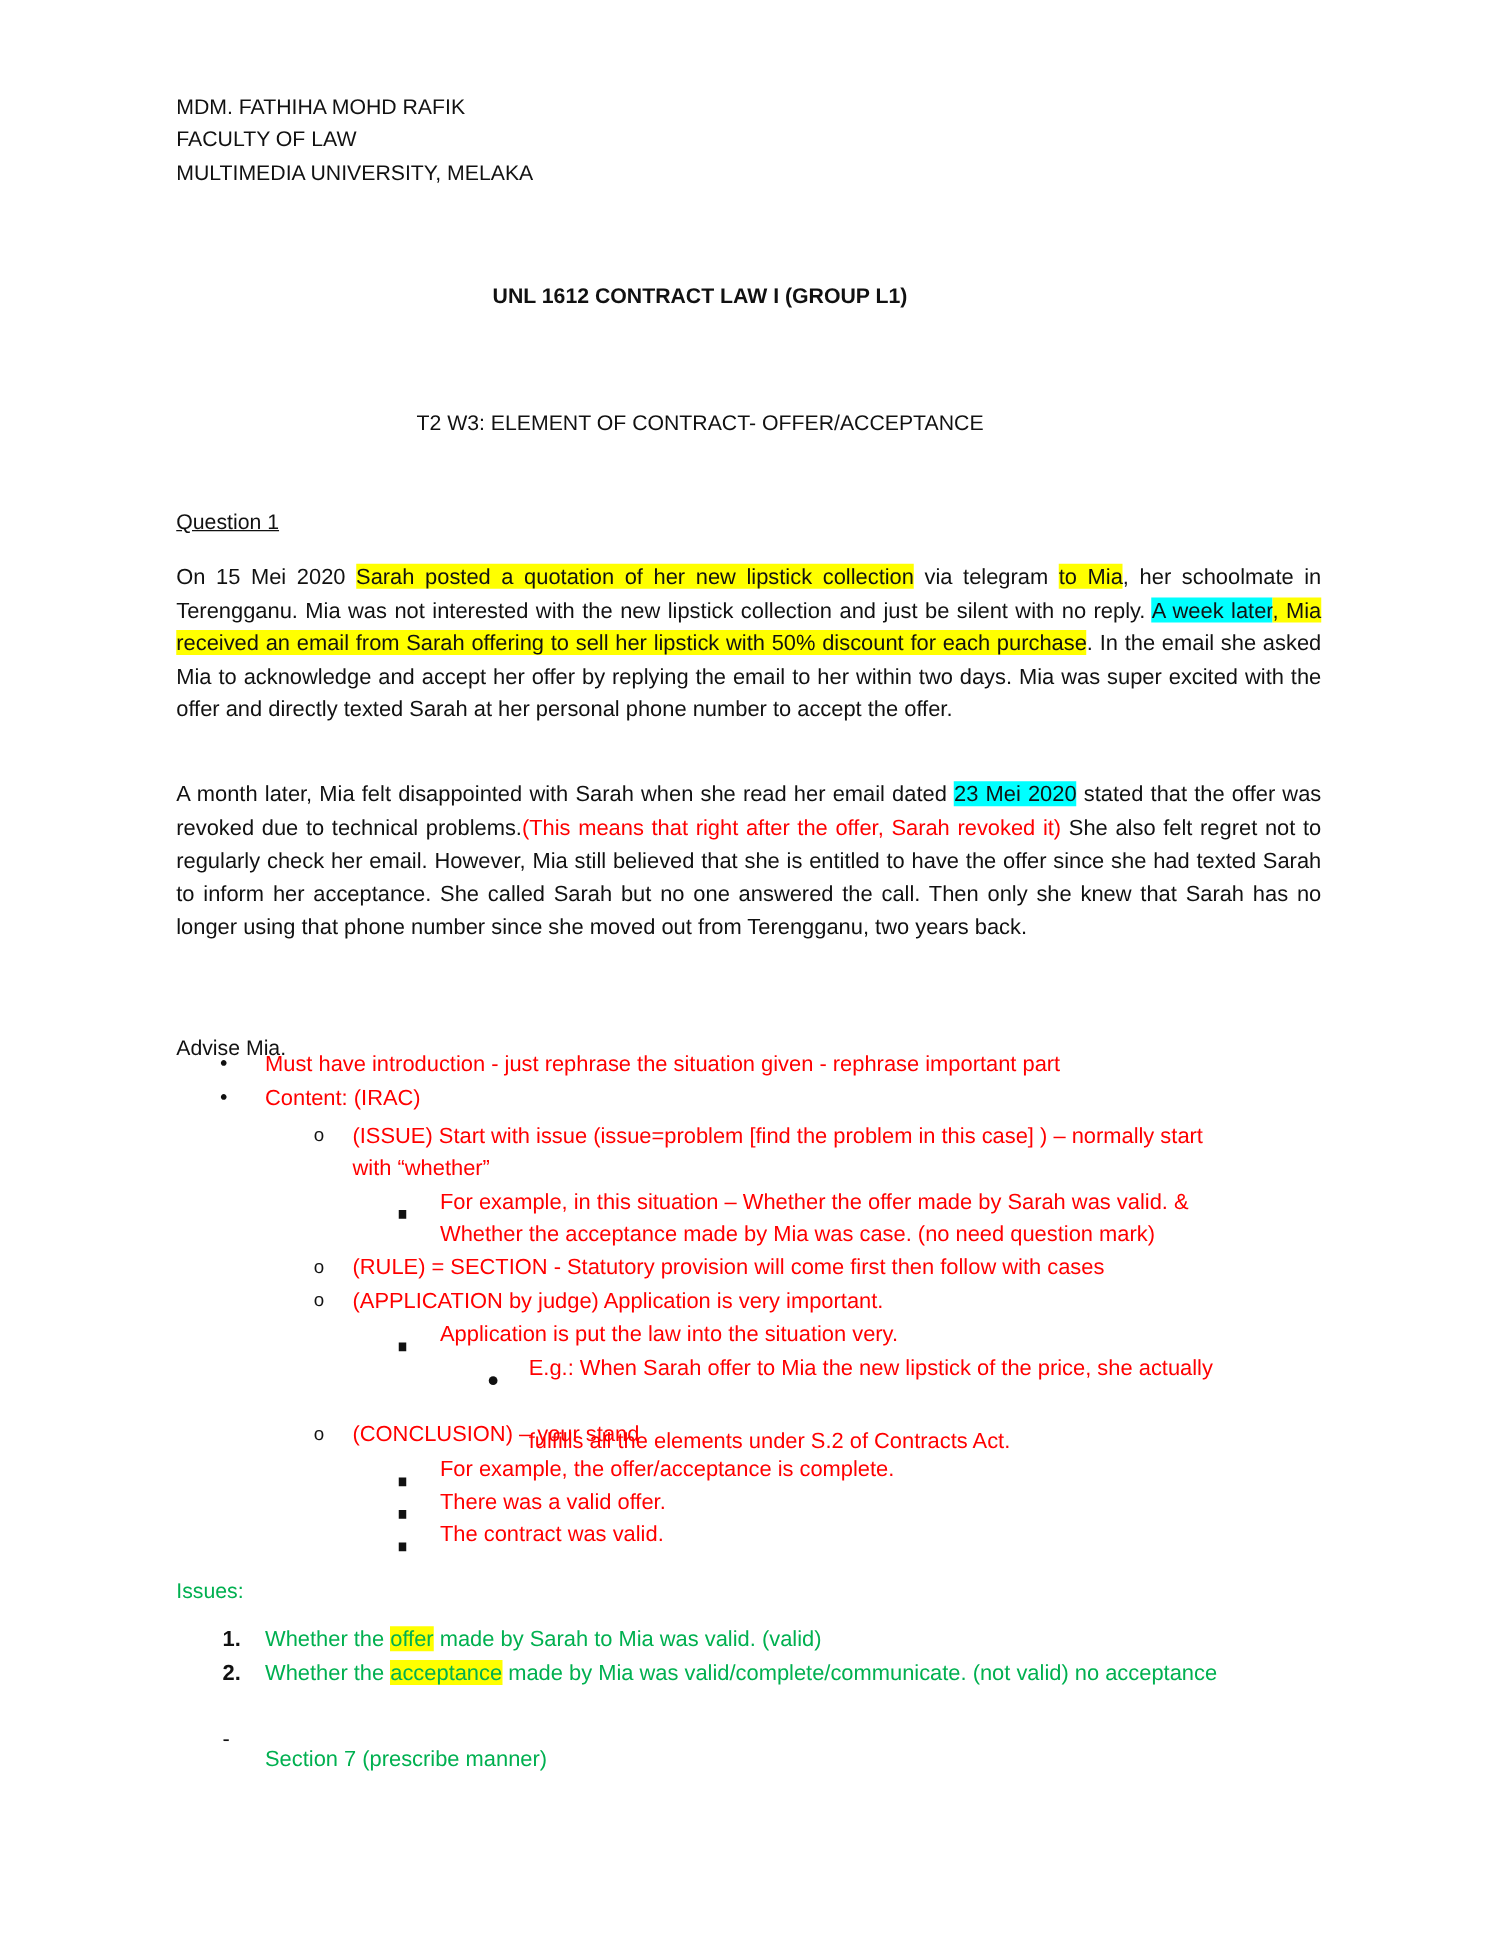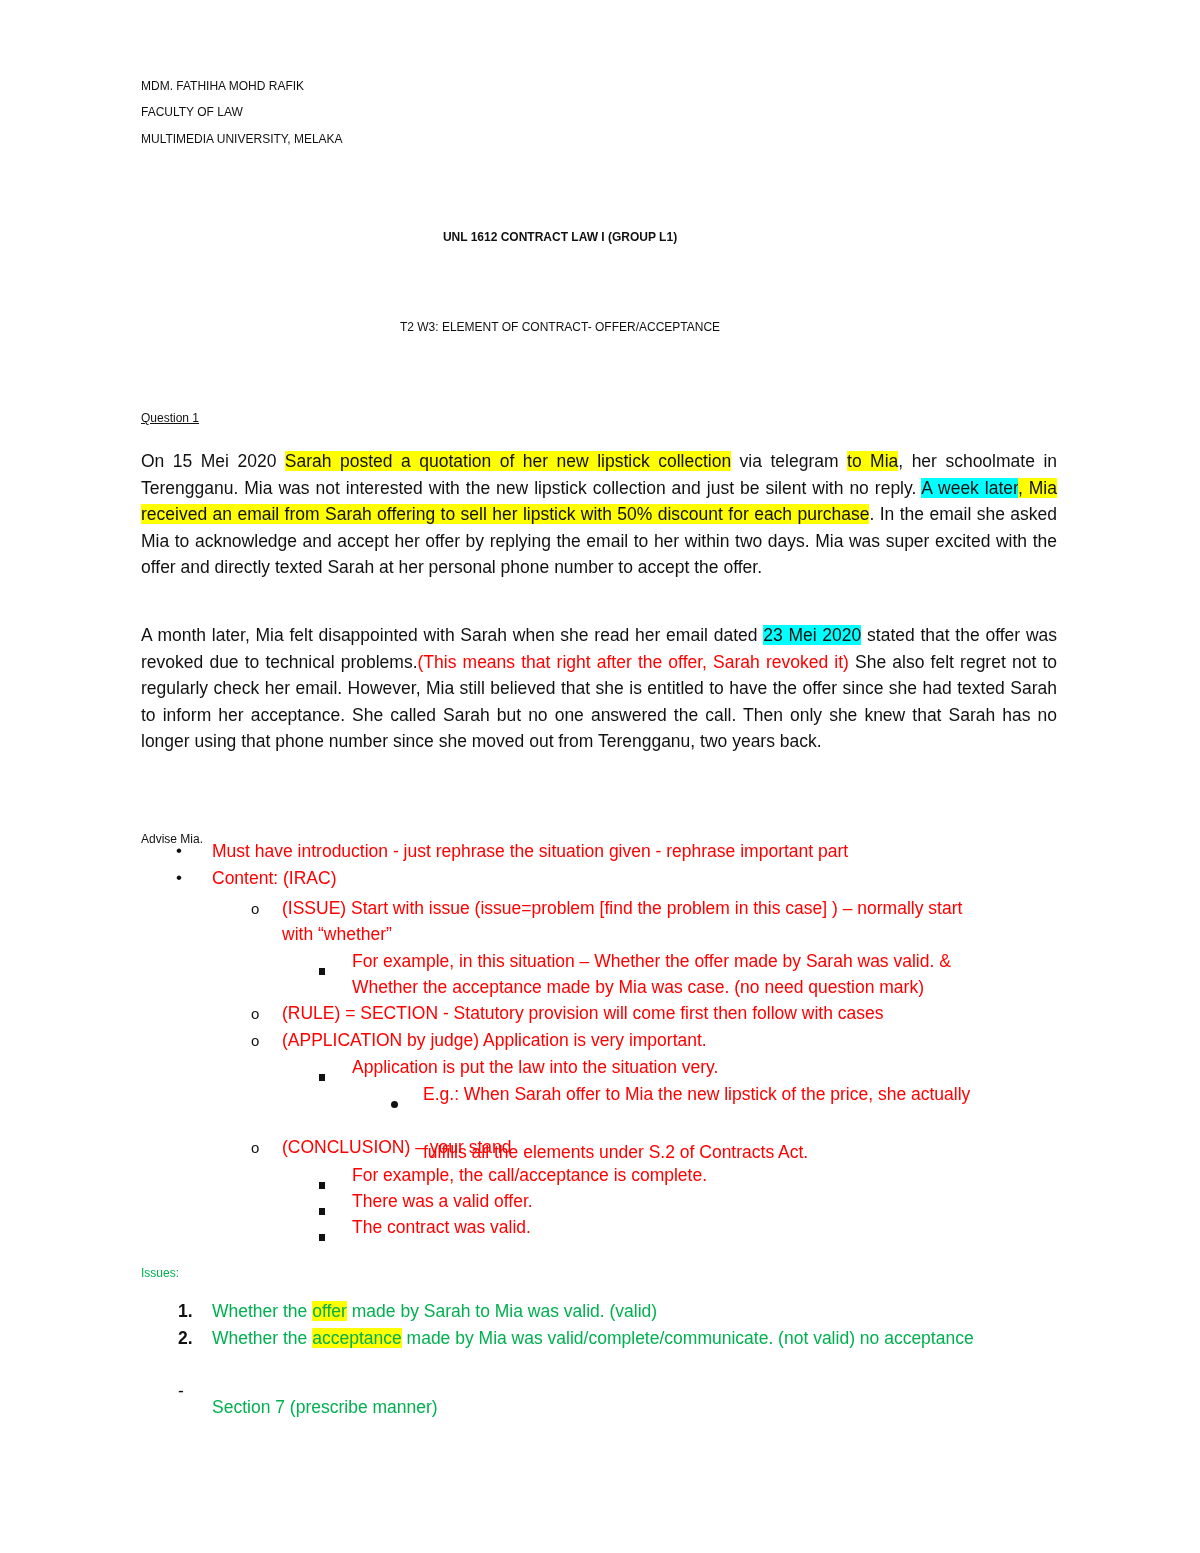--- a/index.html
+++ b/index.html
@@ -1,19 +1,19 @@
 <!DOCTYPE html>
 <html><head>
 <meta charset="utf-8">
 <style>
   html, body { margin: 0; padding: 0; background: #ffffff; }
   body { width: 1200px; height: 1553px; position: relative; overflow: hidden;
          font-family: "Liberation Sans", sans-serif; color: #111111; }
   .page { position: absolute; left: 0; top: 0; width: 1200px; height: 1553px; background: #fff; }
-  .line { position: absolute; font-size: 12px; white-space: nowrap; line-height: 22px; }
+  .line { position: absolute; font-size: 17px; white-space: nowrap; line-height: 22px; }
   .center { left: 0; width: 1120px; text-align: center; }
   .bold { font-weight: bold; }
   .para { position: absolute; left: 141px; width: 916px; font-size: 17.5px; line-height: 26.5px;
           text-align: justify; text-align-last: left; }
   .u { text-decoration: underline; font-weight: normal; }
   .hl-yellow { background: #ffff00; }
   .hl-cyan { background: #00ffff; }
   .red { color: #ff0000; }
   .green { color: #00b050; }
   .item { position: absolute; font-size: 17.5px; line-height: 26.5px; }
@@ -26,21 +26,21 @@
 </head>
 <body>
 
 <div class="page">
 
   <div class="line" style="left:141px; top:75px;">MDM. FATHIHA MOHD RAFIK</div>
   <div class="line" style="left:141px; top:101px;">FACULTY OF LAW</div>
   <div class="line" style="left:141px; top:128px;">MULTIMEDIA UNIVERSITY, MELAKA</div>
 
   <div class="line center bold" style="top:226px;">UNL 1612 CONTRACT LAW I (GROUP L1)</div>
-  <div class="line center" style="top:316px;">T2 W3: ELEMENT OF CONTRACT- OFFER/ACCEPTANCE</div>
+  <div class="line center" style="top:328px;">T2 W3: ELEMENT OF CONTRACT- OFFER/ACCEPTANCE</div>
 
   <div class="line u" style="left:141px; top:407px;">Question 1</div>
 
   <div class="para" style="top:448px;">
     <span>On 15 Mei 2020 </span><span class="hl-yellow">Sarah posted a quotation of her new lipstick collection</span><span> via telegram </span><span class="hl-yellow">to Mia</span><span>, her schoolmate in Terengganu. Mia was not interested with the new lipstick collection and just be silent with no reply. </span><span class="hl-cyan">A week later</span><span class="hl-yellow">, Mia received an email from Sarah offering to sell her lipstick with 50% discount for each purchase</span><span>. In the email she asked Mia to acknowledge and accept her offer by replying the email to her within two days. Mia was super excited with the offer and directly texted Sarah at her personal phone number to accept the offer.</span>
   </div>
 
   <div class="para" style="top:622px;">
     <span>A month later, Mia felt disappointed with Sarah when she read her email dated </span><span class="hl-cyan">23 Mei 2020</span><span> stated that the offer was revoked due to technical problems.</span><span class="red">(This means that right after the offer, Sarah revoked it)</span><span> She also felt regret not to regularly check her email. However, Mia still believed that she is entitled to have the offer since she had texted Sarah to inform her acceptance. She called Sarah but no one answered the call. Then only she knew that Sarah has no longer using that phone number since she moved out from Terengganu, two years back.</span>
   </div>
@@ -90,21 +90,21 @@
       <span class="txt" style="left:0; top:0; white-space:nowrap;">E.g.: When Sarah offer to Mia the new lipstick of the price, she actually</span>
       <span class="txt" style="left:0; top:26px; white-space:nowrap;margin-top:32px;">fulfills all the elements under S.2 of Contracts Act.</span>
     </div>
 
     <div class="item red" style="left:282px; top:1134px;">
       <span class="marker circ" style="left:-31px; top:1px; color:#111;">o</span>
       <span class="txt" style="left:0; top:0; white-space:nowrap;">(CONCLUSION) – your stand</span>
     </div>
     <div class="item red" style="left:352px; top:1162px;">
       <span class="marker" style="left:-33px; top:9px;"><span class="sq"></span></span>
-      <span class="txt" style="left:0; top:0; white-space:nowrap;">For example, the call/acceptance is complete.</span>
+      <span class="txt" style="left:0; top:0; white-space:nowrap;">For example, the offer/acceptance is complete.</span>
     </div>
     <div class="item red" style="left:352px; top:1188px;">
       <span class="marker" style="left:-33px; top:9px;"><span class="sq"></span></span>
       <span class="txt" style="left:0; top:0; white-space:nowrap;">There was a valid offer.</span>
     </div>
     <div class="item red" style="left:352px; top:1214px;">
       <span class="marker" style="left:-33px; top:9px;"><span class="sq"></span></span>
       <span class="txt" style="left:0; top:0; white-space:nowrap;">The contract was valid.</span>
     </div>
   </div>

